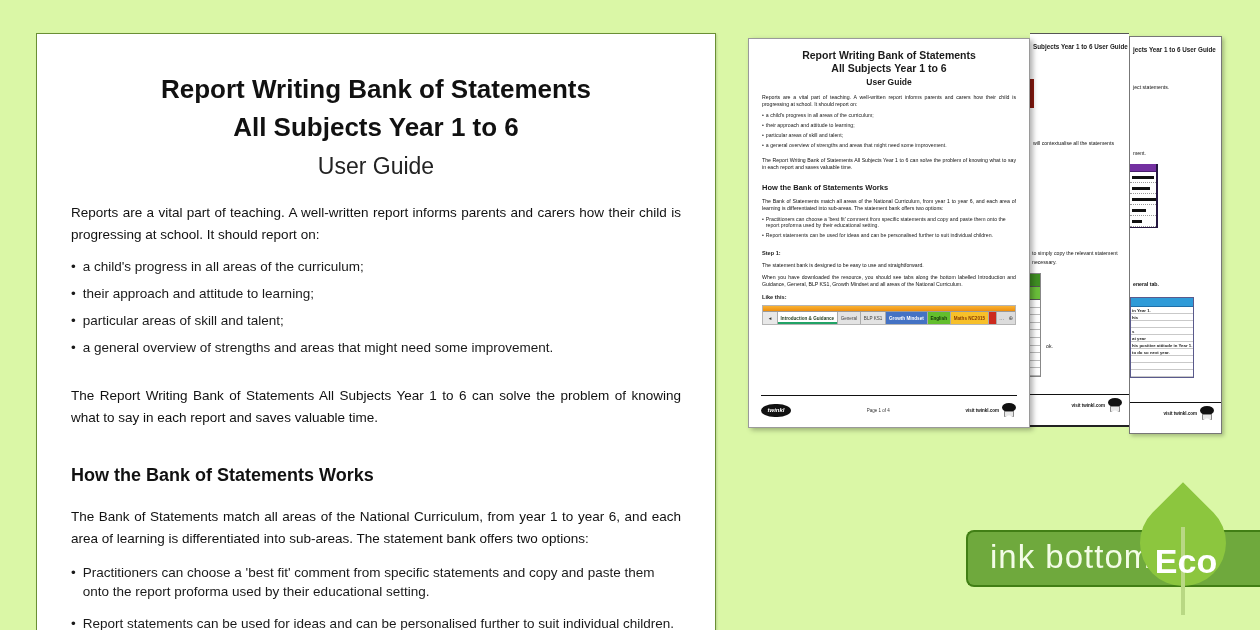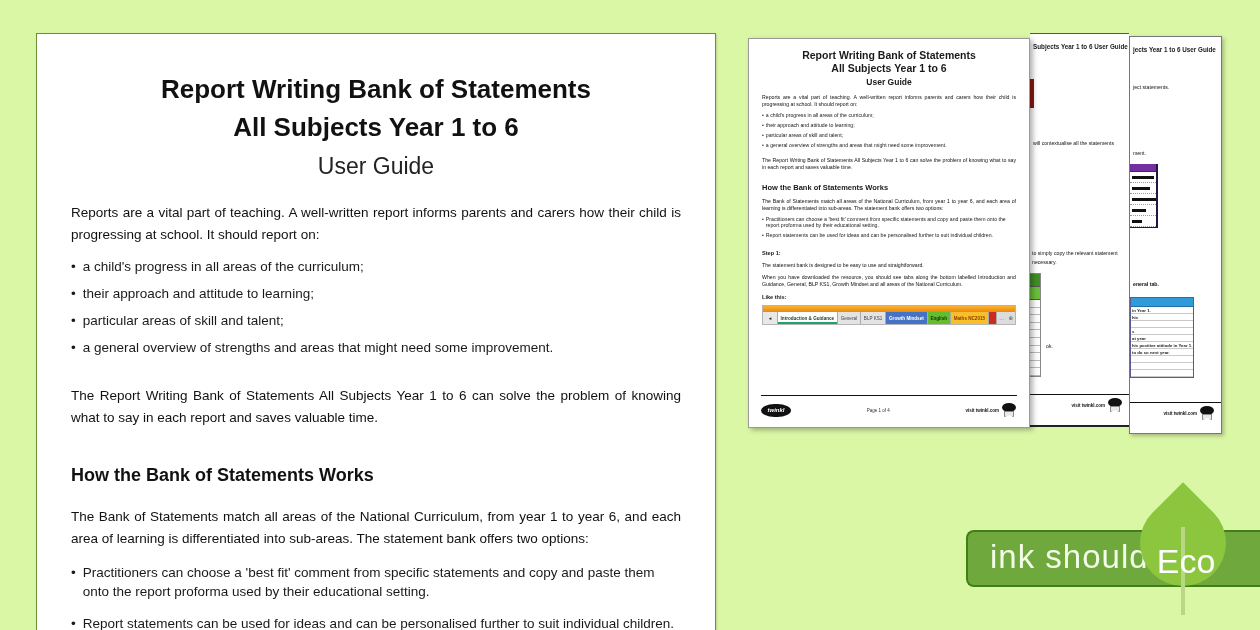--- a/index.html
+++ b/index.html
@@ -107,21 +107,21 @@
 
   
   .eco-bar { position:absolute; left:966px; top:530px; width:294px; height:57px;
              background:#6fa93d; border:2.5px solid #417f15; border-right:none;
              border-radius:8px 0 0 8px; z-index:4; }
   .eco-label { position:absolute; left:990px; top:538px; font-size:33px; color:#f3fce6; z-index:5; letter-spacing:1px; }
   .leaf { position:absolute; left:1140px; top:500px; width:86px; height:86px;
           background:#8cc63e; border-radius:0 50% 50% 50%; transform:rotate(45deg); z-index:6; }
   .stem { position:absolute; left:1181px; top:527px; width:4px; height:88px; background:#b9d884; z-index:7; }
   .eco-word { position:absolute; left:1146px; top:542px; width:80px; text-align:center;
-              font-size:34px; font-weight:normal; color:#fff; z-index:8; }
+              font-size:34px; font-weight:bold; color:#fff; z-index:8; }
 </style>
 </head>
 <body>
 
 <div class="main-page">
   <div class="mp-title">
     <div>Report Writing Bank of Statements</div>
     <div>All Subjects Year 1 to 6</div>
   </div>
   <div class="mp-subtitle">User Guide</div>
@@ -302,16 +302,16 @@
   <div class="mini-footer">
     <span class="visit">visit twinkl.com</span>
     <span class="badge">
         <span class="b-oval"></span>
         <span class="b-rib"></span>
       </span>
   </div>
 </div>
 
 <div class="eco-bar"></div>
-<div class="eco-label">ink should</div>
+<div class="eco-label">ink bottom</div>
 <div class="leaf"></div>
 <div class="stem"></div>
 <div class="eco-word">Eco</div>
 
 </body></html>

